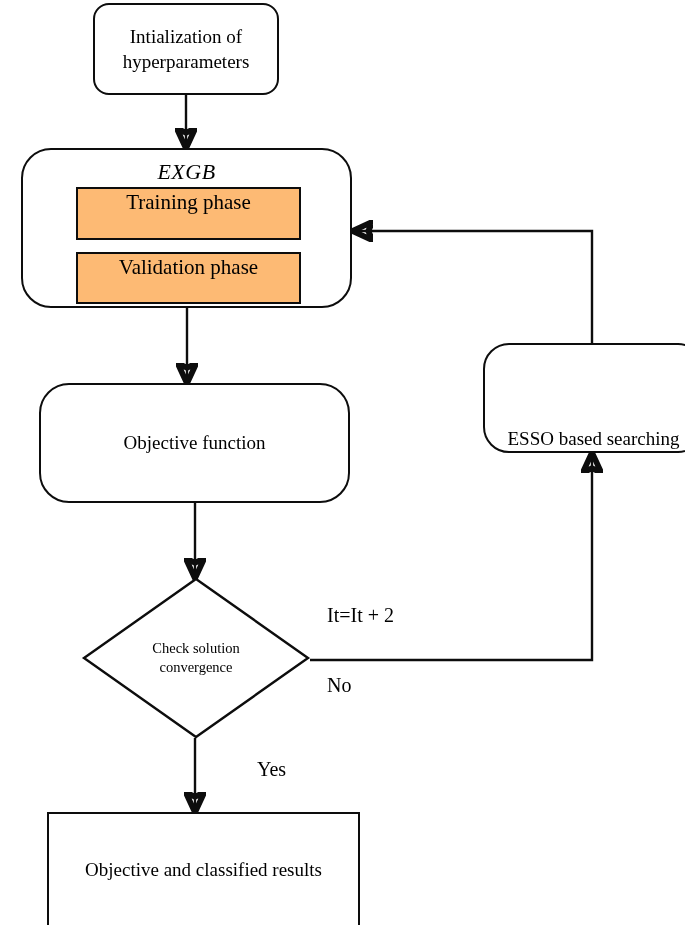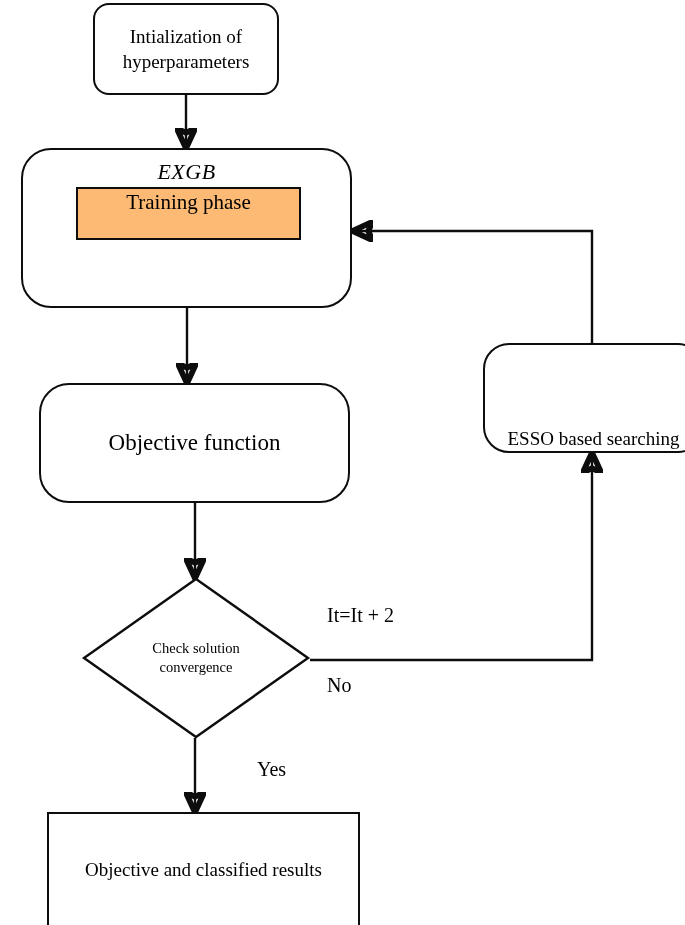--- a/index.html
+++ b/index.html
@@ -78,21 +78,21 @@
     left: 53px; top: 37px;
     width: 225px; height: 53px;
   }
   #sub-validation {
     left: 53px; top: 102px;
     width: 225px; height: 52px;
   }
   #node-objective {
     left: 20px; top: 383px;
     width: 311px; height: 120px;
-    font-size: 23px;
+    font-size: 19px;
   }
   #node-esso {
     left: 464px; top: 343px;
     width: 221px; height: 110px;
     font-size: 19px;
     border-radius: 26px;
     align-items: flex-end;
   }
   #node-results {
     left: 28px; top: 812px;
@@ -175,20 +175,23 @@
   <div class="node rounded" id="node-init">
     <span class="node-label">Intialization of
 hyperparameters</span>
   </div>
 
   <div class="node rounded" id="node-exgb">
     <div id="exgb-title">EXGB</div>
     <div class="subbox" id="sub-training">
       <span class="node-label">Training phase</span>
     </div>
+    <div class="subbox" id="sub-validation">
+      <span class="node-label">Validation phase</span>
+    </div>
   </div>
 
   <div class="node rounded" id="node-objective">
     <span class="node-label">Objective function</span>
   </div>
 
   <div class="node rounded" id="node-esso">
     <span class="node-label">ESSO based searching</span>
   </div>
 

